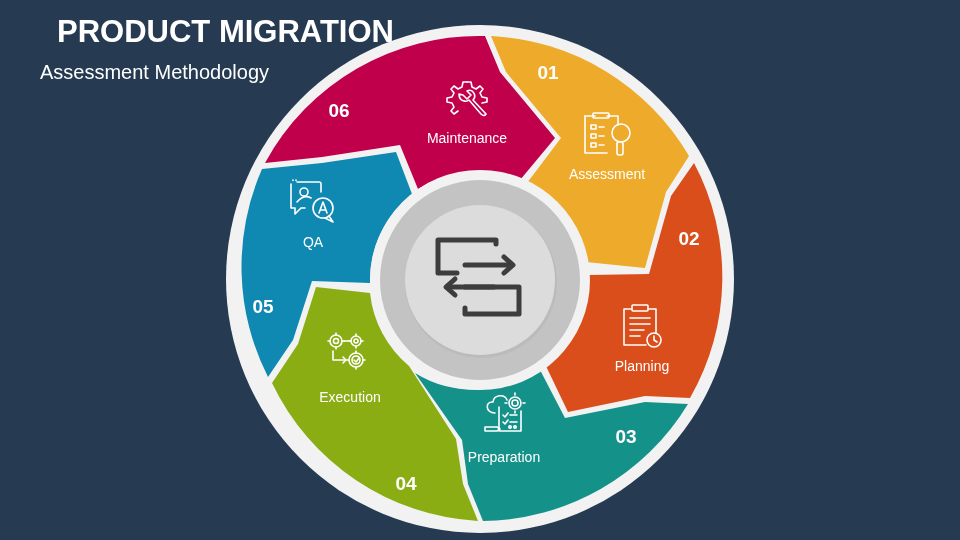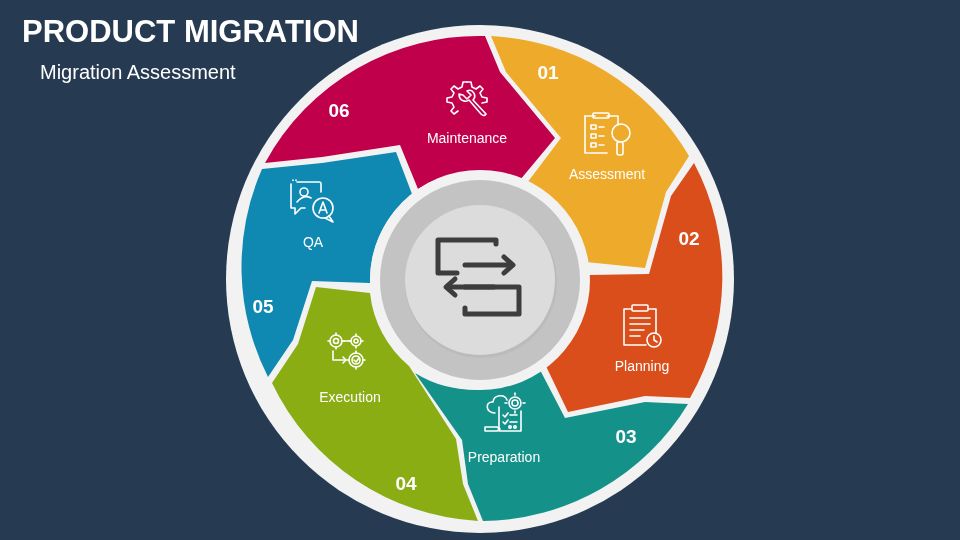--- a/index.html
+++ b/index.html
@@ -3,21 +3,21 @@
 <meta charset="utf-8">
 <style>
   html, body { margin: 0; padding: 0; }
   body {
     width: 960px; height: 540px; overflow: hidden;
     background: #263a52;
     font-family: "Liberation Sans", "DejaVu Sans", sans-serif;
     position: relative;
   }
   .title {
-    position: absolute; left: 22px; top: 14px;
+    position: absolute; left: 57px; top: 14px;
     font-size: 31px; font-weight: bold; color: #ffffff;
     letter-spacing: 0px; white-space: nowrap;
   }
   .subtitle {
     position: absolute; left: 40px; top: 61px;
     font-size: 20px; color: #ffffff; white-space: nowrap;
   }
   svg.wheel { position: absolute; left: 0; top: 0; }
   .seg-label {
     font-family: "Liberation Sans", "DejaVu Sans", sans-serif;
@@ -26,21 +26,21 @@
   .seg-num {
     font-family: "Liberation Sans", "DejaVu Sans", sans-serif;
     font-size: 19px; font-weight: bold; fill: #ffffff; text-anchor: middle;
   }
   .ico { fill: none; stroke: #ffffff; stroke-width: 1.6; stroke-linecap: round; stroke-linejoin: round; }
 </style>
 </head>
 <body>
 
 <div class="title">PRODUCT MIGRATION</div>
-<div class="subtitle">Migration Assessment</div>
+<div class="subtitle">Assessment Methodology</div>
 
 <svg class="wheel" width="960" height="540" viewBox="0 0 960 540">
 
   <circle cx="480" cy="279" r="254" fill="#f2f2f2"></circle>
 
   <g>
     <path d="M 485 36 L 500 72 L 555 138 L 520 180
              A 110 110 0 0 0 418 189
              L 400 145 L 322 157 L 265 163
              A 243 243 0 0 1 485 36 Z" fill="#c0004b"></path>

